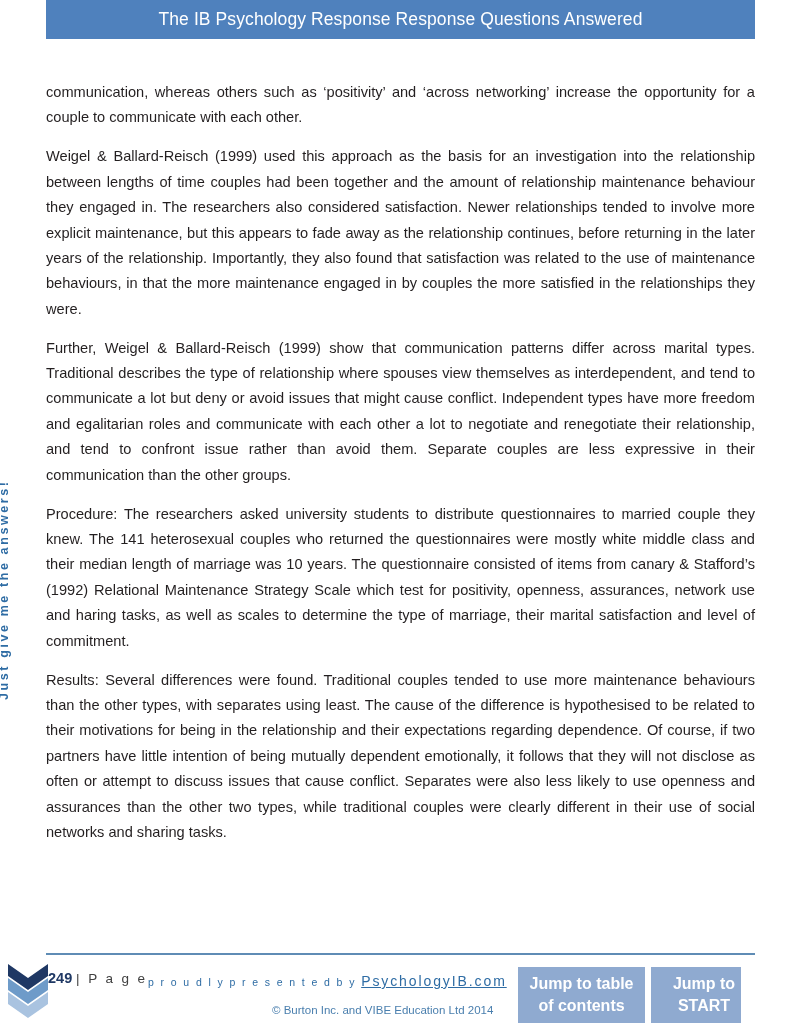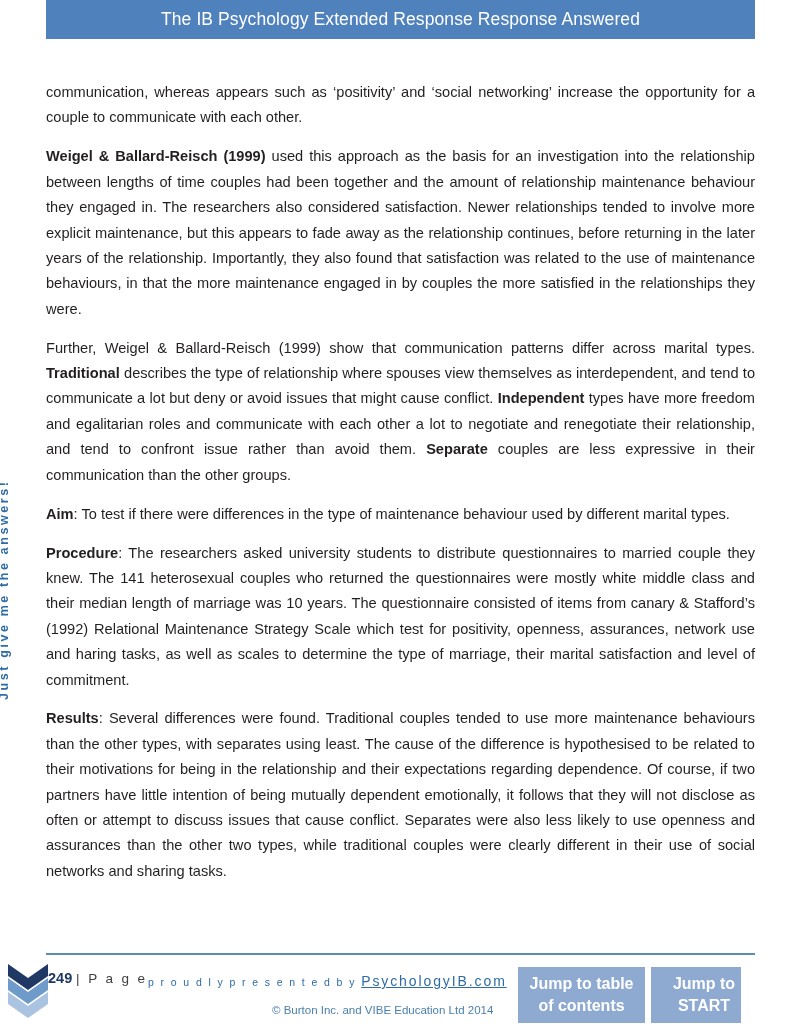--- a/index.html
+++ b/index.html
@@ -44,21 +44,21 @@
   }
   .para {
     text-align: justify;
     text-justify: inter-word;
     font-size: 14.6px;
     line-height: 25.4px;
     color: #231f20;
     margin: 0 0 13.5px 0;
   }
   .para.last { margin-bottom: 12px; }
-  .para b { font-weight: bold; }
+  .para b { font-weight: normal; }
   .noj { text-align: left; }
 
   
   #side-tab {
     position: absolute;
     left: -3px;
     top: 660px;
     width: 300px;
     transform: rotate(-90deg);
     transform-origin: 20px 20px;
@@ -149,30 +149,29 @@
     left: 651px;
     top: 967px;
     width: 90px;
     height: 56px;
   }
 </style>
 </head>
 <body>
 
 <div id="header-banner" style="background: rgb(79, 129, 189);">
-  <div id="header-title">The IB Psychology Extended Response Response Answered</div>
+  <div id="header-title">The IB Psychology Response Response Questions Answered</div>
 </div>
 
 <div id="side-tab" style="color: rgb(46, 108, 164);">Just give me the answers!</div>
 
 <div id="content">
-    <p class="para"><span>communication, whereas appears such as ‘positivity’ and ‘social networking’ increase the opportunity for a couple to communicate with each other.</span></p>
+    <p class="para"><span>communication, whereas others such as ‘positivity’ and ‘across networking’ increase the opportunity for a couple to communicate with each other.</span></p>
     <p class="para"><b>Weigel &amp; Ballard-Reisch (1999)</b><span> used this approach as the basis for an investigation into the relationship between lengths of time couples had been together and the amount of relationship maintenance behaviour they engaged in. The researchers also considered satisfaction. Newer relationships tended to involve more explicit maintenance, but this appears to fade away as the relationship continues, before returning in the later years of the relationship. Importantly, they also found that satisfaction was related to the use of maintenance behaviours, in that the more maintenance engaged in by couples the more satisfied in the relationships they were.</span></p>
     <p class="para"><span>Further, Weigel &amp; Ballard-Reisch (1999) show that communication patterns differ across marital types. </span><b>Traditional</b><span> describes the type of relationship where spouses view themselves as interdependent, and tend to communicate a lot but deny or avoid issues that might cause conflict. </span><b>Independent</b><span> types have more freedom and egalitarian roles and communicate with each other a lot to negotiate and renegotiate their relationship, and tend to confront issue rather than avoid them. </span><b>Separate</b><span> couples are less expressive in their communication than the other groups.</span></p>
-    <p class="para"><b>Aim</b><span>: To test if there were differences in the type of maintenance behaviour used by different marital types.</span></p>
     <p class="para"><b>Procedure</b><span>: The researchers asked university students to distribute questionnaires to married couple they knew. The 141 heterosexual couples who returned the questionnaires were mostly white middle class and their median length of marriage was 10 years. The questionnaire consisted of items from canary &amp; Stafford’s (1992) Relational Maintenance Strategy Scale which test for positivity, openness, assurances, network use and haring tasks, as well as scales to determine the type of marriage, their marital satisfaction and level of commitment.</span></p>
     <p class="para last"><b>Results</b><span>: Several differences were found. Traditional couples tended to use more maintenance behaviours than the other types, with separates using least. The cause of the difference is hypothesised to be related to their motivations for being in the relationship and their expectations regarding dependence. Of course, if two partners have little intention of being mutually dependent emotionally, it follows that they will not disclose as often or attempt to discuss issues that cause conflict. Separates were also less likely to use openness and assurances than the other two types, while traditional couples were clearly different in their use of social networks and sharing tasks.</span></p>
   </div>
 
 <div id="footer-rule" style="background: rgb(95, 140, 181);"></div>
 
 <div id="chevron-stack">
   <svg viewBox="0 0 44 62" width="44" height="62" aria-hidden="true">
     <polygon points="2,2 22,16 42,2 42,14 22,28 2,14" fill="#1F3864"></polygon>
     <polygon points="2,16 22,30 42,16 42,28 22,42 2,28" fill="#6E9BC9"></polygon>

